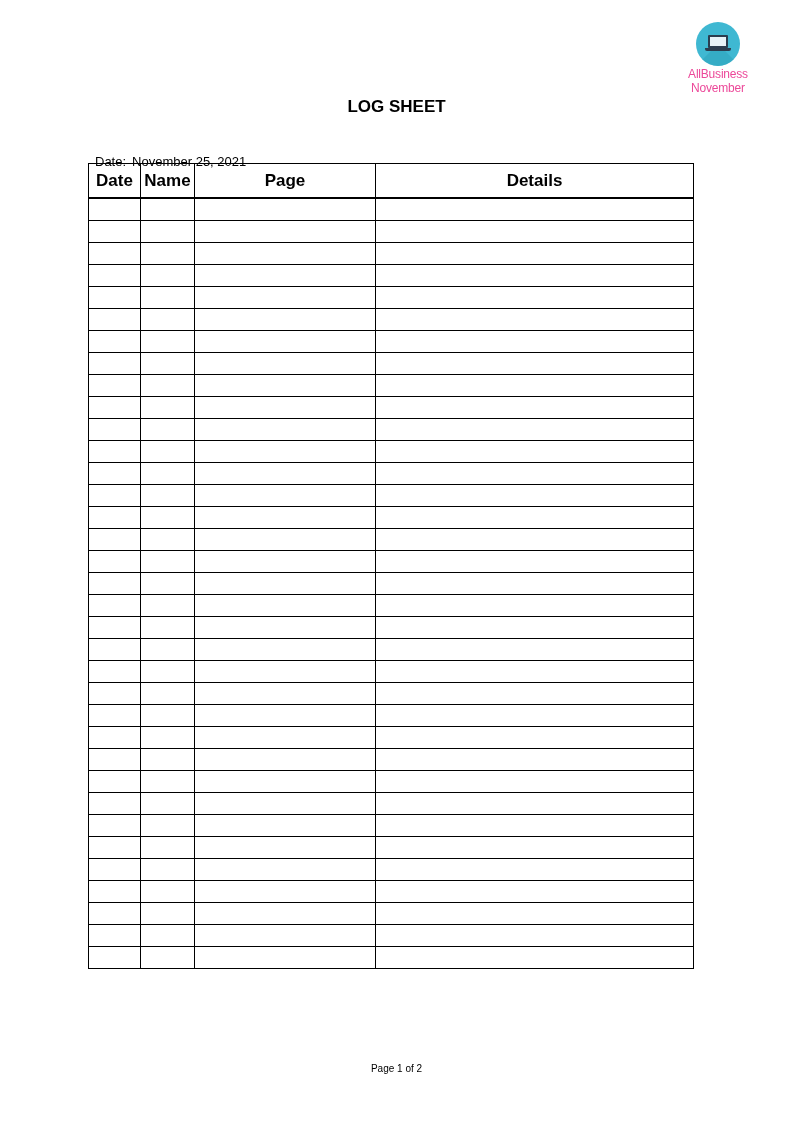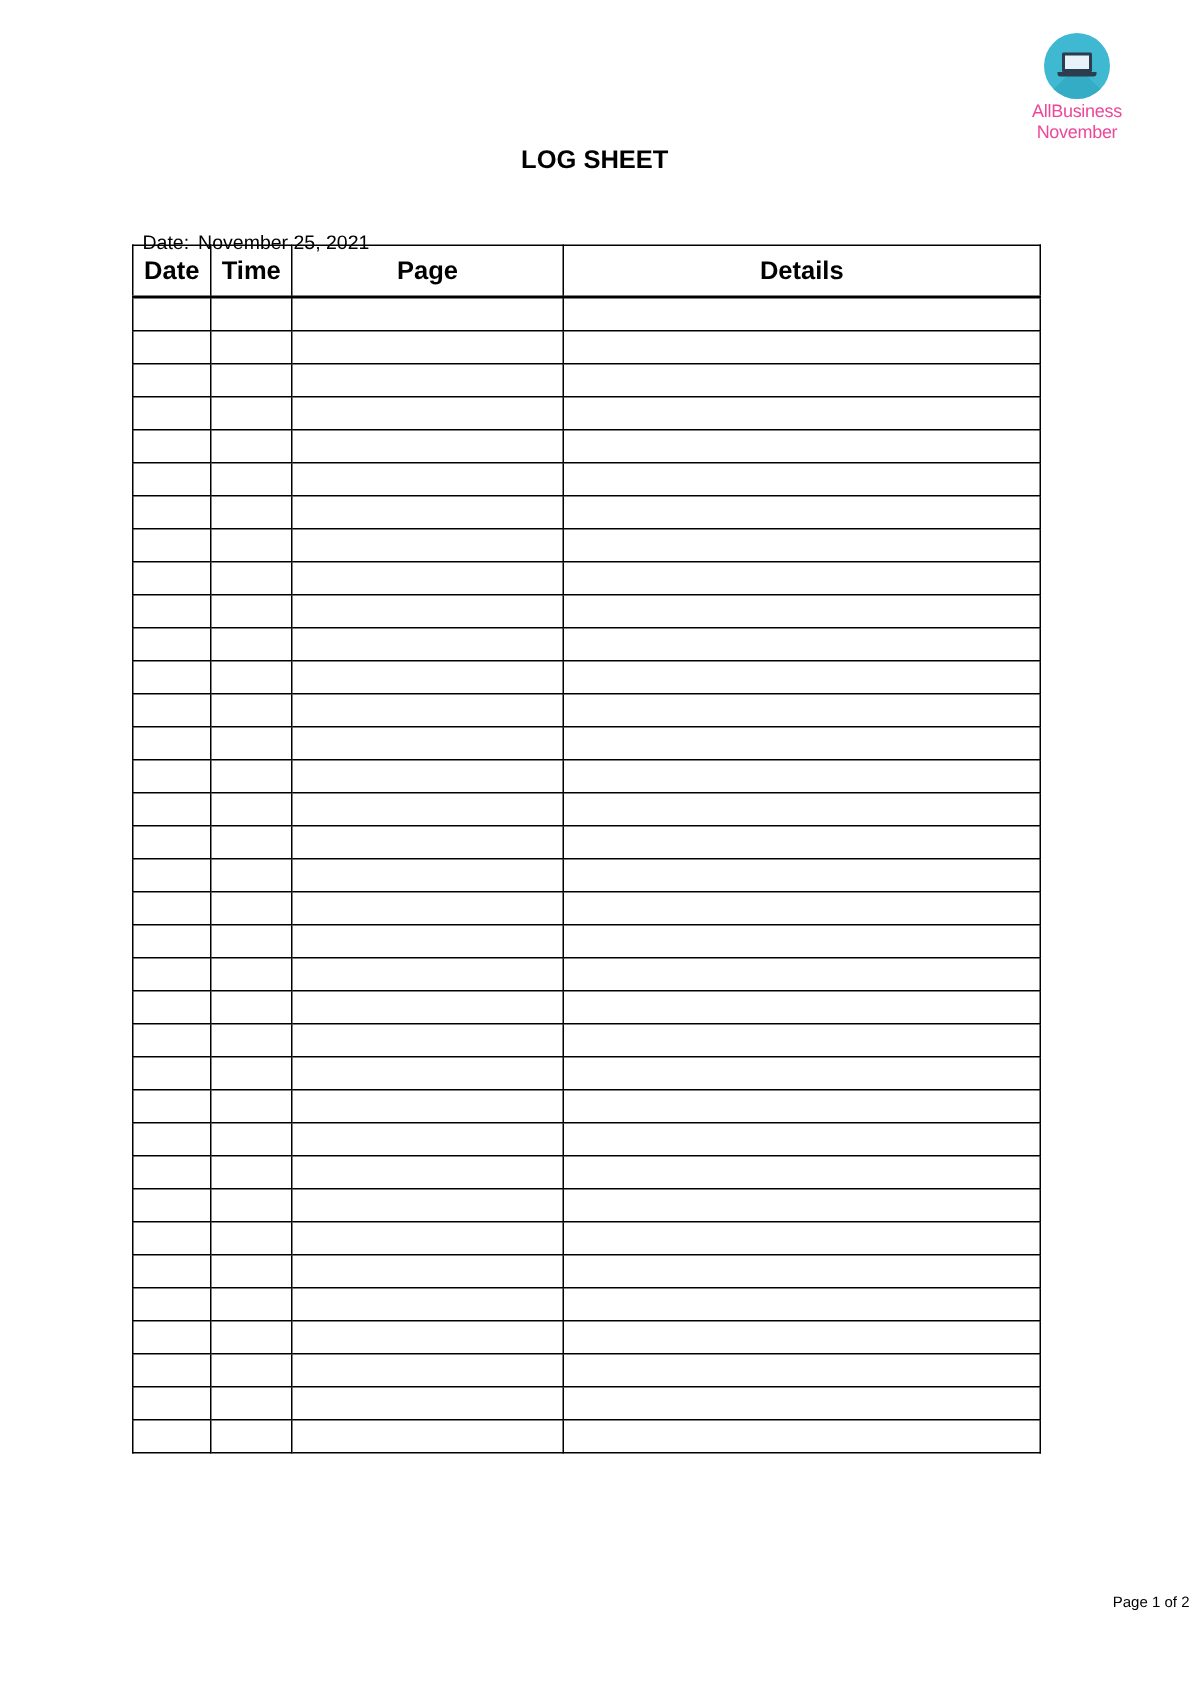--- a/index.html
+++ b/index.html
@@ -20,21 +20,21 @@
     .title { position: absolute; left: 0; width: 793px; top: 97px; text-align: center;
              font-weight: bold; font-size: 17px; }
     .date-line { position: absolute; left: 95px; top: 134px; font-size: 13px; margin-top: 20px; }
     .date-line span + span { margin-left: 6px; }
     table.log { position: absolute; left: 88px; top: 163px; border-collapse: collapse;
                 width: 605px; table-layout: fixed; }
     table.log th, table.log td { border: 1px solid #000; padding: 0; }
     table.log th { height: 33px; font-size: 17px; font-weight: bold; text-align: center; }
     table.log thead tr { border-bottom: 2px solid #000; }
     table.log td { height: 21px; }
-    .footer { position: absolute; left: 0; width: 793px; top: 1063px; text-align: right; font-size: 10px; }
+    .footer { position: absolute; left: 0; width: 793px; top: 1063px; text-align: center; font-size: 10px; }
   </style>
 </head>
 <body>
 
 <div class="logo">
   <div class="logo-circle">
     <div class="shadow"></div>
     <div class="laptop-screen"></div>
     <div class="laptop-base"></div>
   </div>
@@ -51,21 +51,21 @@
 <table class="log">
   <colgroup>
     <col style="width:52px">
     <col style="width:54px">
     <col style="width:181px">
     <col style="width:318px">
   </colgroup>
   <thead>
     <tr>
       <th>Date</th>
-      <th>Time</th>
+      <th>Name</th>
       <th>Page</th>
       <th>Details</th>
     </tr>
   </thead>
   <tbody id="log-body">
       <tr>
         <td></td>
         <td></td>
         <td></td>
         <td></td>

